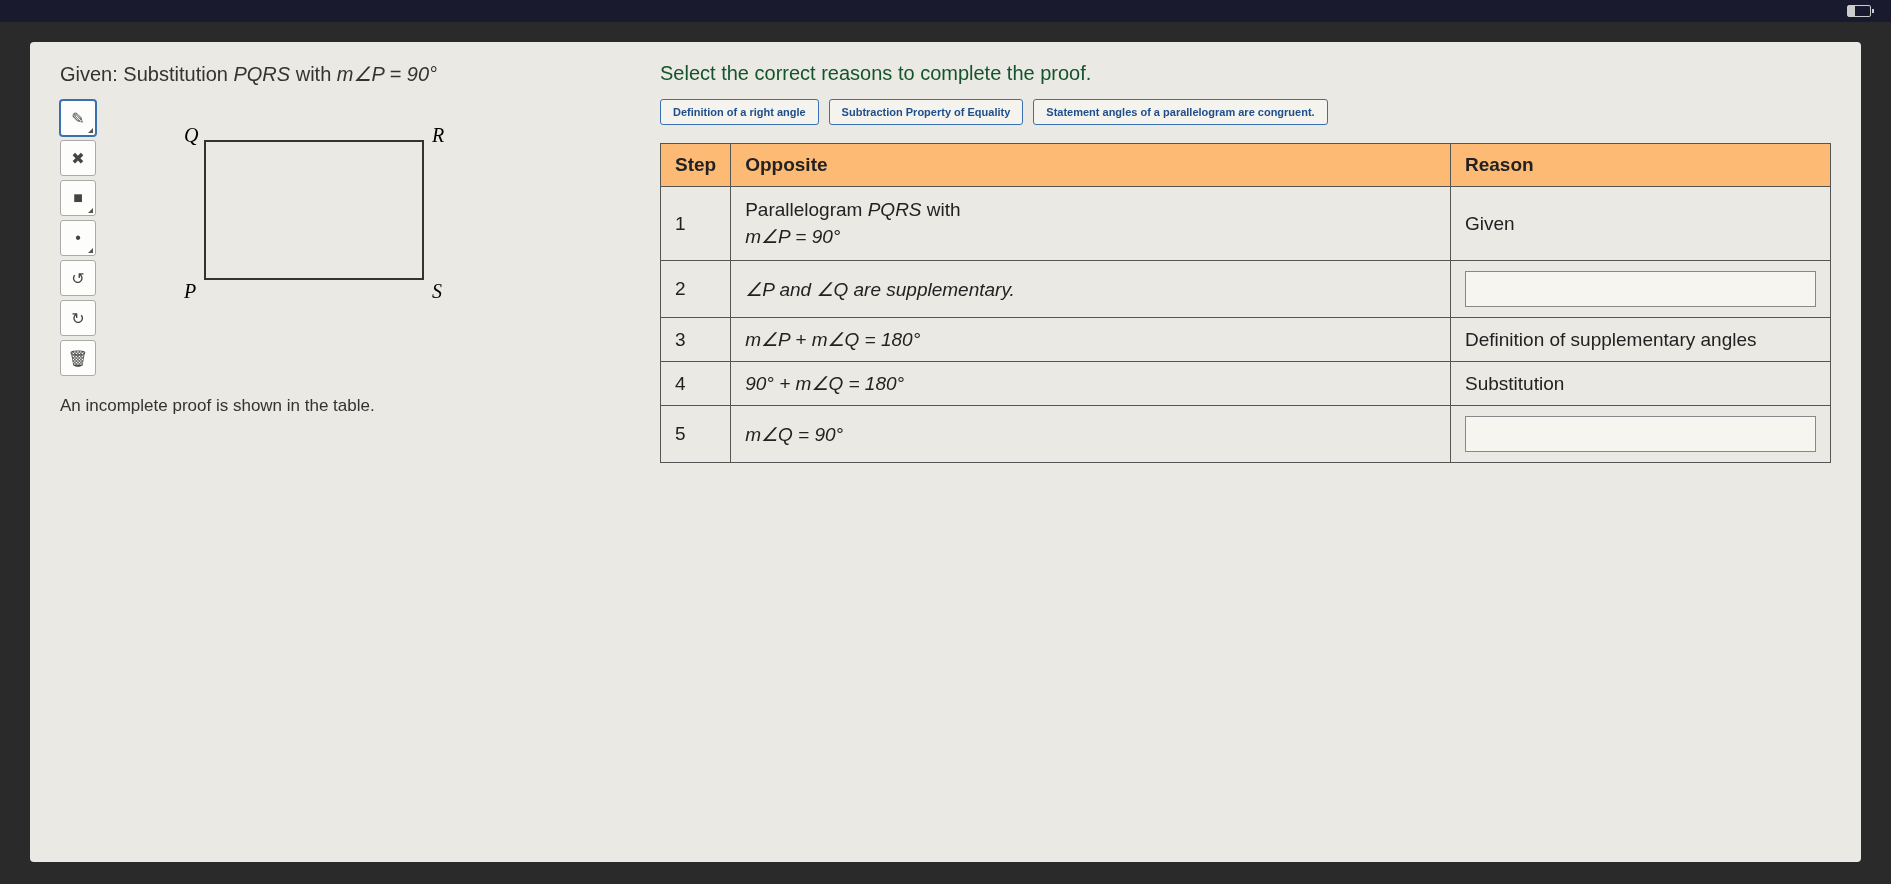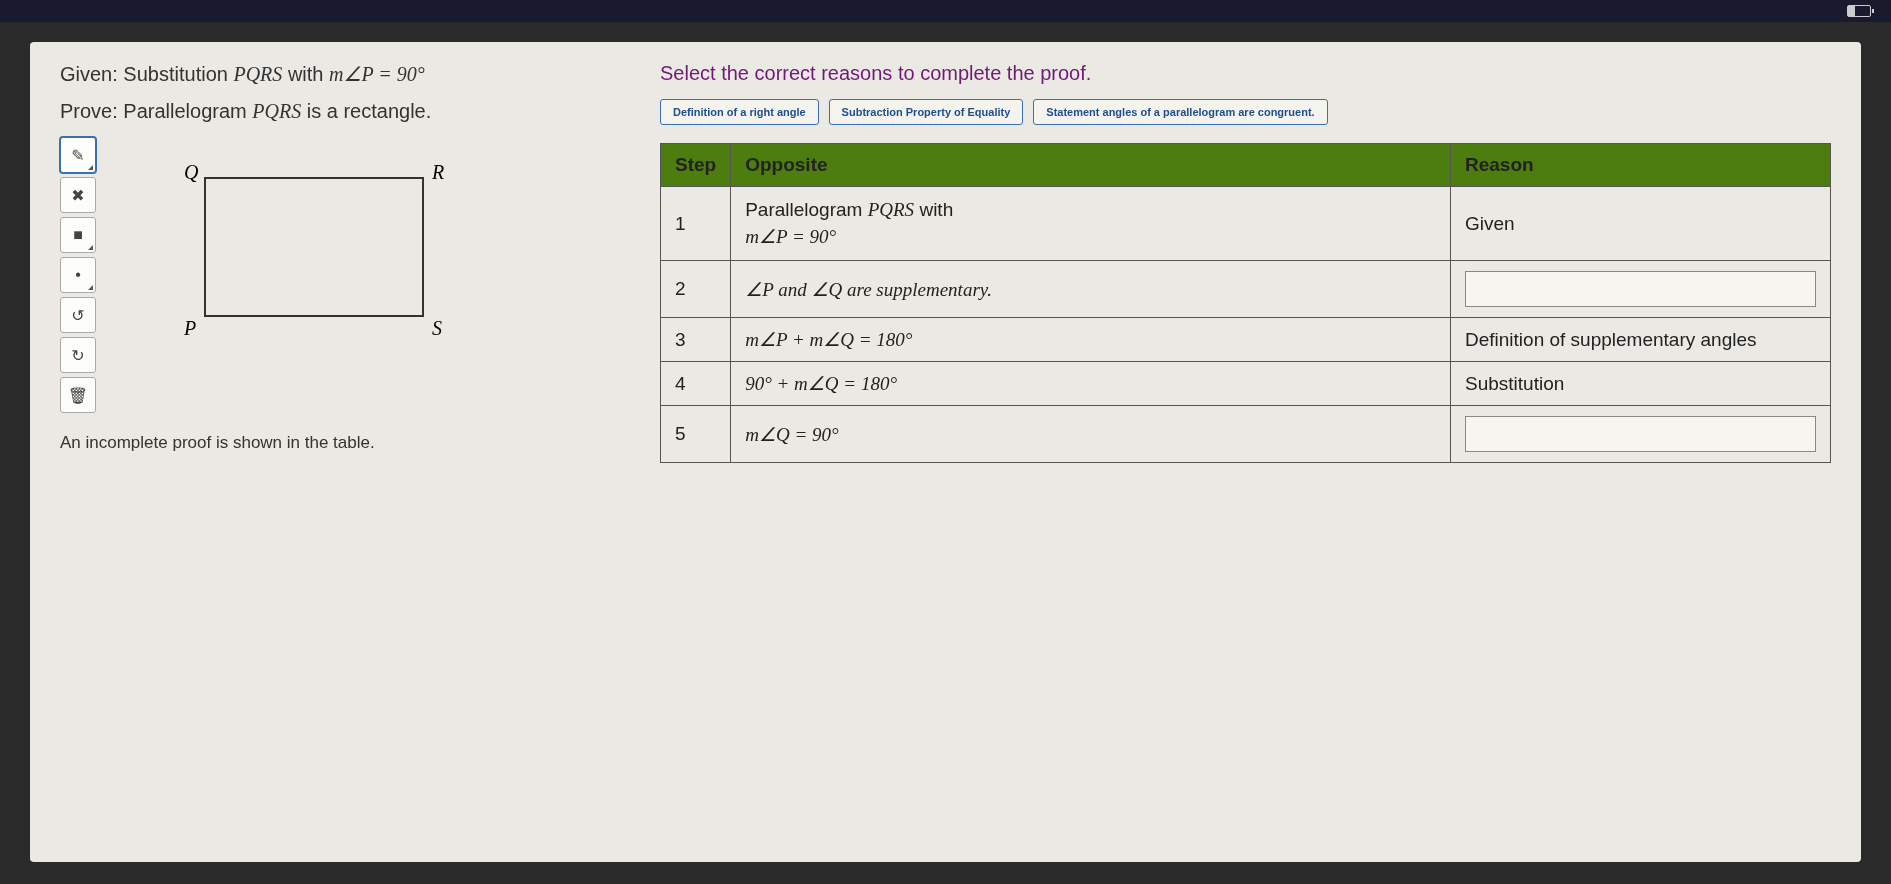--- a/index.html
+++ b/index.html
@@ -50,21 +50,21 @@
     gap: 40px;
     min-height: 820px;
   }
   .left-col { width: 560px; flex-shrink: 0; }
   .right-col { flex: 1; }
   .given-line, .prove-line {
     font-size: 20px;
     color: #333;
     margin-bottom: 14px;
   }
-  .math-it { font-style: italic; font-family: Liberation Serif, serif; }
+  .math-it { font-style: italic; font-family: Liberation Sans, sans-serif; }
   .figure-area {
     display: flex;
     gap: 18px;
     margin-top: 10px;
     margin-bottom: 20px;
   }
   .toolbar {
     display: flex;
     flex-direction: column;
     gap: 4px;
@@ -110,21 +110,21 @@
   .lbl-q { left: 70px; top: 24px; }
   .lbl-r { left: 318px; top: 24px; }
   .lbl-p { left: 70px; top: 180px; }
   .lbl-s { left: 318px; top: 180px; }
   .incomplete-text {
     font-size: 17px;
     color: #333;
   }
   .instr {
     font-size: 20px;
-    color: #701a75;
+    color: #14532d;
     margin-bottom: 14px;
   }
   .reason-bank {
     margin: 14px 0 18px 0;
     display: flex;
     flex-wrap: wrap;
     gap: 10px;
   }
   .reason-chip {
     border: 1.5px solid #3a6fb0;
@@ -143,21 +143,21 @@
     color: #222;
   }
   table.proof th, table.proof td {
     border: 1px solid #555;
     padding: 10px 14px;
     text-align: left;
     vertical-align: middle;
   }
   table.proof th {
     font-weight: 700;
-    background: #4d7c0f;
+    background: #fdba74;
   }
   .step-col { width: 70px; text-align: center; }
   .reason-col { width: 380px; }
   .drop-target {
     border: 1px solid #888;
     background: #f7f5ef;
     min-height: 36px;
     width: 100%;
     display: block;
   }
@@ -171,23 +171,20 @@
       <div class="battery-fill"></div>
     </div>
 </div>
 
 <div class="content-wrap">
   <div class="card">
 
     <div class="left-col">
       <p class="given-line">
         <span>Given: Substitution </span><span class="math-it">PQRS</span><span> with </span><span class="math-it">m∠P = 90°</span>
-      </p>
-      <p class="prove-line">
-        <span>Prove: Parallelogram </span><span class="math-it">PQRS</span><span> is a rectangle.</span>
       </p>
 
       <div class="figure-area">
         <div class="toolbar">
           <div class="tool-btn sel">
               <span>✎</span>
               <span class="corner"></span>
             </div>
           <div class="tool-btn">
               <span>✖</span>

